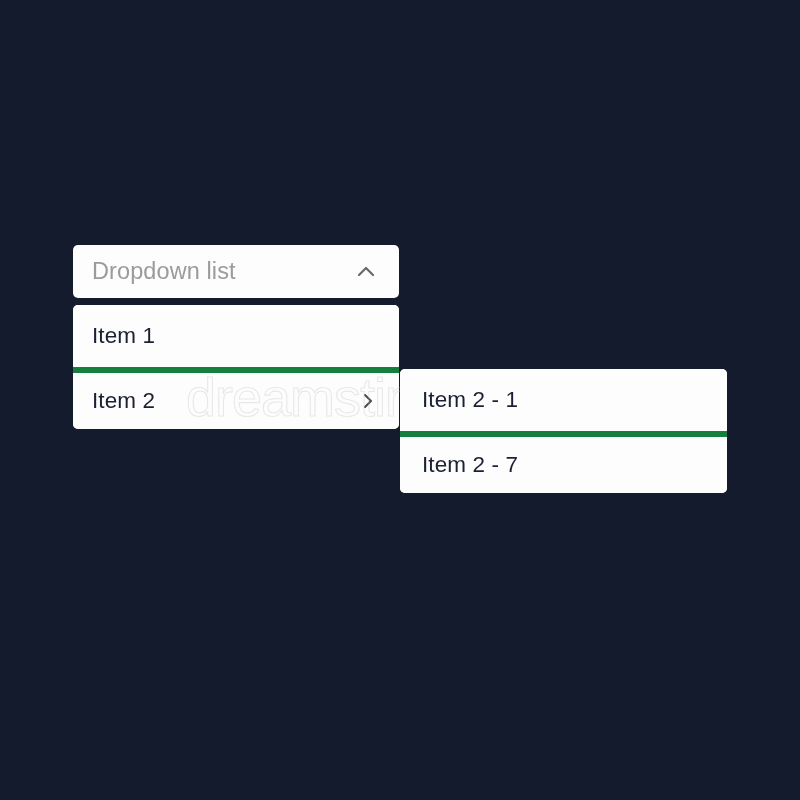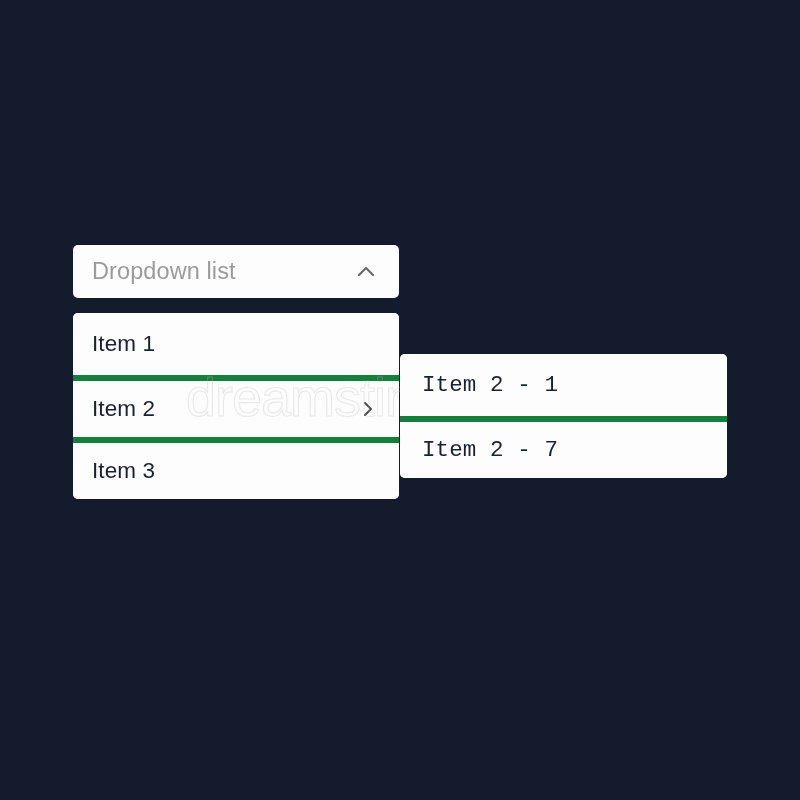--- a/index.html
+++ b/index.html
@@ -56,21 +56,20 @@
   
   .dropdown-list {
     position: absolute;
     left: 73px;
     top: 305px;
     width: 326px;
     background: #e5e5e5;
     border-radius: 5px;
     box-sizing: border-box;
     overflow: hidden;
-    margin-top: 8px;
   }
   .menu-row {
     position: relative;
     height: 62px;
     display: flex;
     align-items: center;
     justify-content: space-between;
     padding: 0 20px 0 19px;
     box-sizing: border-box;
     background: #fdfdfd;
@@ -91,27 +90,26 @@
     height: 18px;
     display: block;
     margin-right: 2px;
   }
   .row-spacer { width: 18px; height: 18px; }
 
   
   .submenu {
     position: absolute;
     left: 400px;
-    top: 354px;
+    top: 369px;
     width: 327px;
     background: #fdfdfd;
     border-radius: 5px;
     box-sizing: border-box;
     overflow: hidden;
-    font-family: Liberation Mono, monospace;
   }
   .submenu .menu-row { padding-left: 22px; }
 
   
   .watermark {
     position: absolute;
     left: 186px;
     top: 372px;
     width: 430px;
     height: 62px;
@@ -143,24 +141,20 @@
 
     <div class="menu-row">
       <span class="menu-label">Item 2</span>
       <span class="chev-right">
         <svg viewBox="0 0 18 18" fill="none" xmlns="http://www.w3.org/2000/svg">
           <path d="M6 3 L12 9 L6 15" stroke="#4a4a4a" stroke-width="2" stroke-linecap="round" stroke-linejoin="round"></path>
         </svg>
       </span>
     </div>
 
-    <div class="menu-row">
-      <span class="menu-label">Item 3</span>
-      <span class="row-spacer"></span>
-    </div>
 
   </div>
 
   <div class="watermark">
     <svg viewBox="0 0 430 62" xmlns="http://www.w3.org/2000/svg">
       <text x="0" y="44" font-family="'Liberation Sans', sans-serif" font-size="54" fill="none" stroke="#b9b9b9" stroke-width="1.1" letter-spacing="-1">dreamstime</text>
       <circle cx="424" cy="41" r="4" fill="none" stroke="#b9b9b9" stroke-width="1.1"></circle>
       <circle cx="236" cy="14" r="12" fill="none" stroke="#b9b9b9" stroke-width="1.1"></circle>
       <circle cx="236" cy="14" r="7" fill="none" stroke="#b9b9b9" stroke-width="1.1"></circle>
     </svg>

